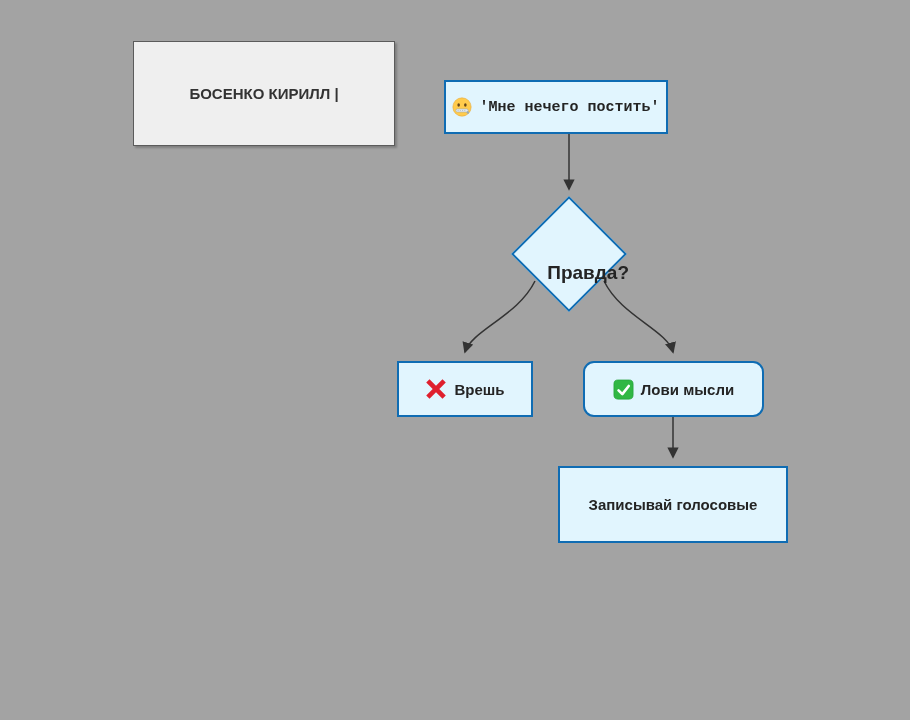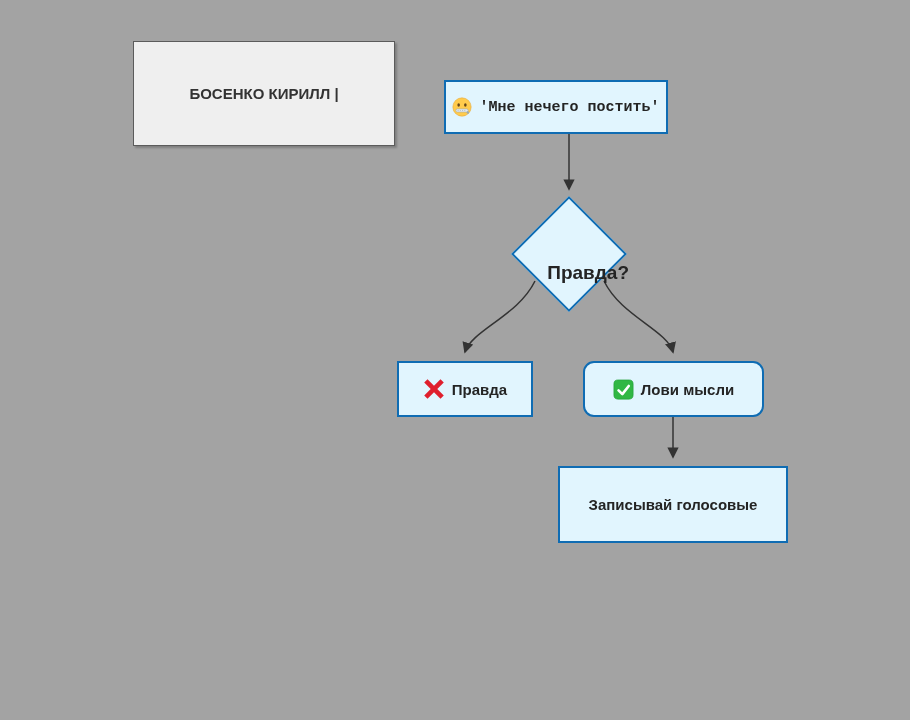--- a/index.html
+++ b/index.html
@@ -75,21 +75,21 @@
 
   <div class="diamond"></div>
   <div class="diamond-label">Правда?</div>
 
   <div class="node no-node">
     <span class="emoji">
       <svg width="22" height="22" viewBox="0 0 36 36">
         <path d="M34 7.4 L28.6 2 L18 12.6 L7.4 2 L2 7.4 L12.6 18 L2 28.6 L7.4 34 L18 23.4 L28.6 34 L34 28.6 L23.4 18 Z" fill="#DF1F2D"></path>
       </svg>
     </span>
-    <span>Правда</span>
+    <span>Врешь</span>
   </div>
 
   <div class="node yes-node">
     <span class="emoji">
       <svg width="21" height="21" viewBox="0 0 36 36">
         <rect x="1.5" y="1.5" width="33" height="33" rx="7" fill="#31B744" stroke="#1E9E33" stroke-width="1"></rect>
         <path d="M9.5 19.5 L16 26 L27 12" fill="none" stroke="#ffffff" stroke-width="4.5" stroke-linecap="round" stroke-linejoin="round"></path>
       </svg>
     </span>
     <span>Лови мысли</span>

